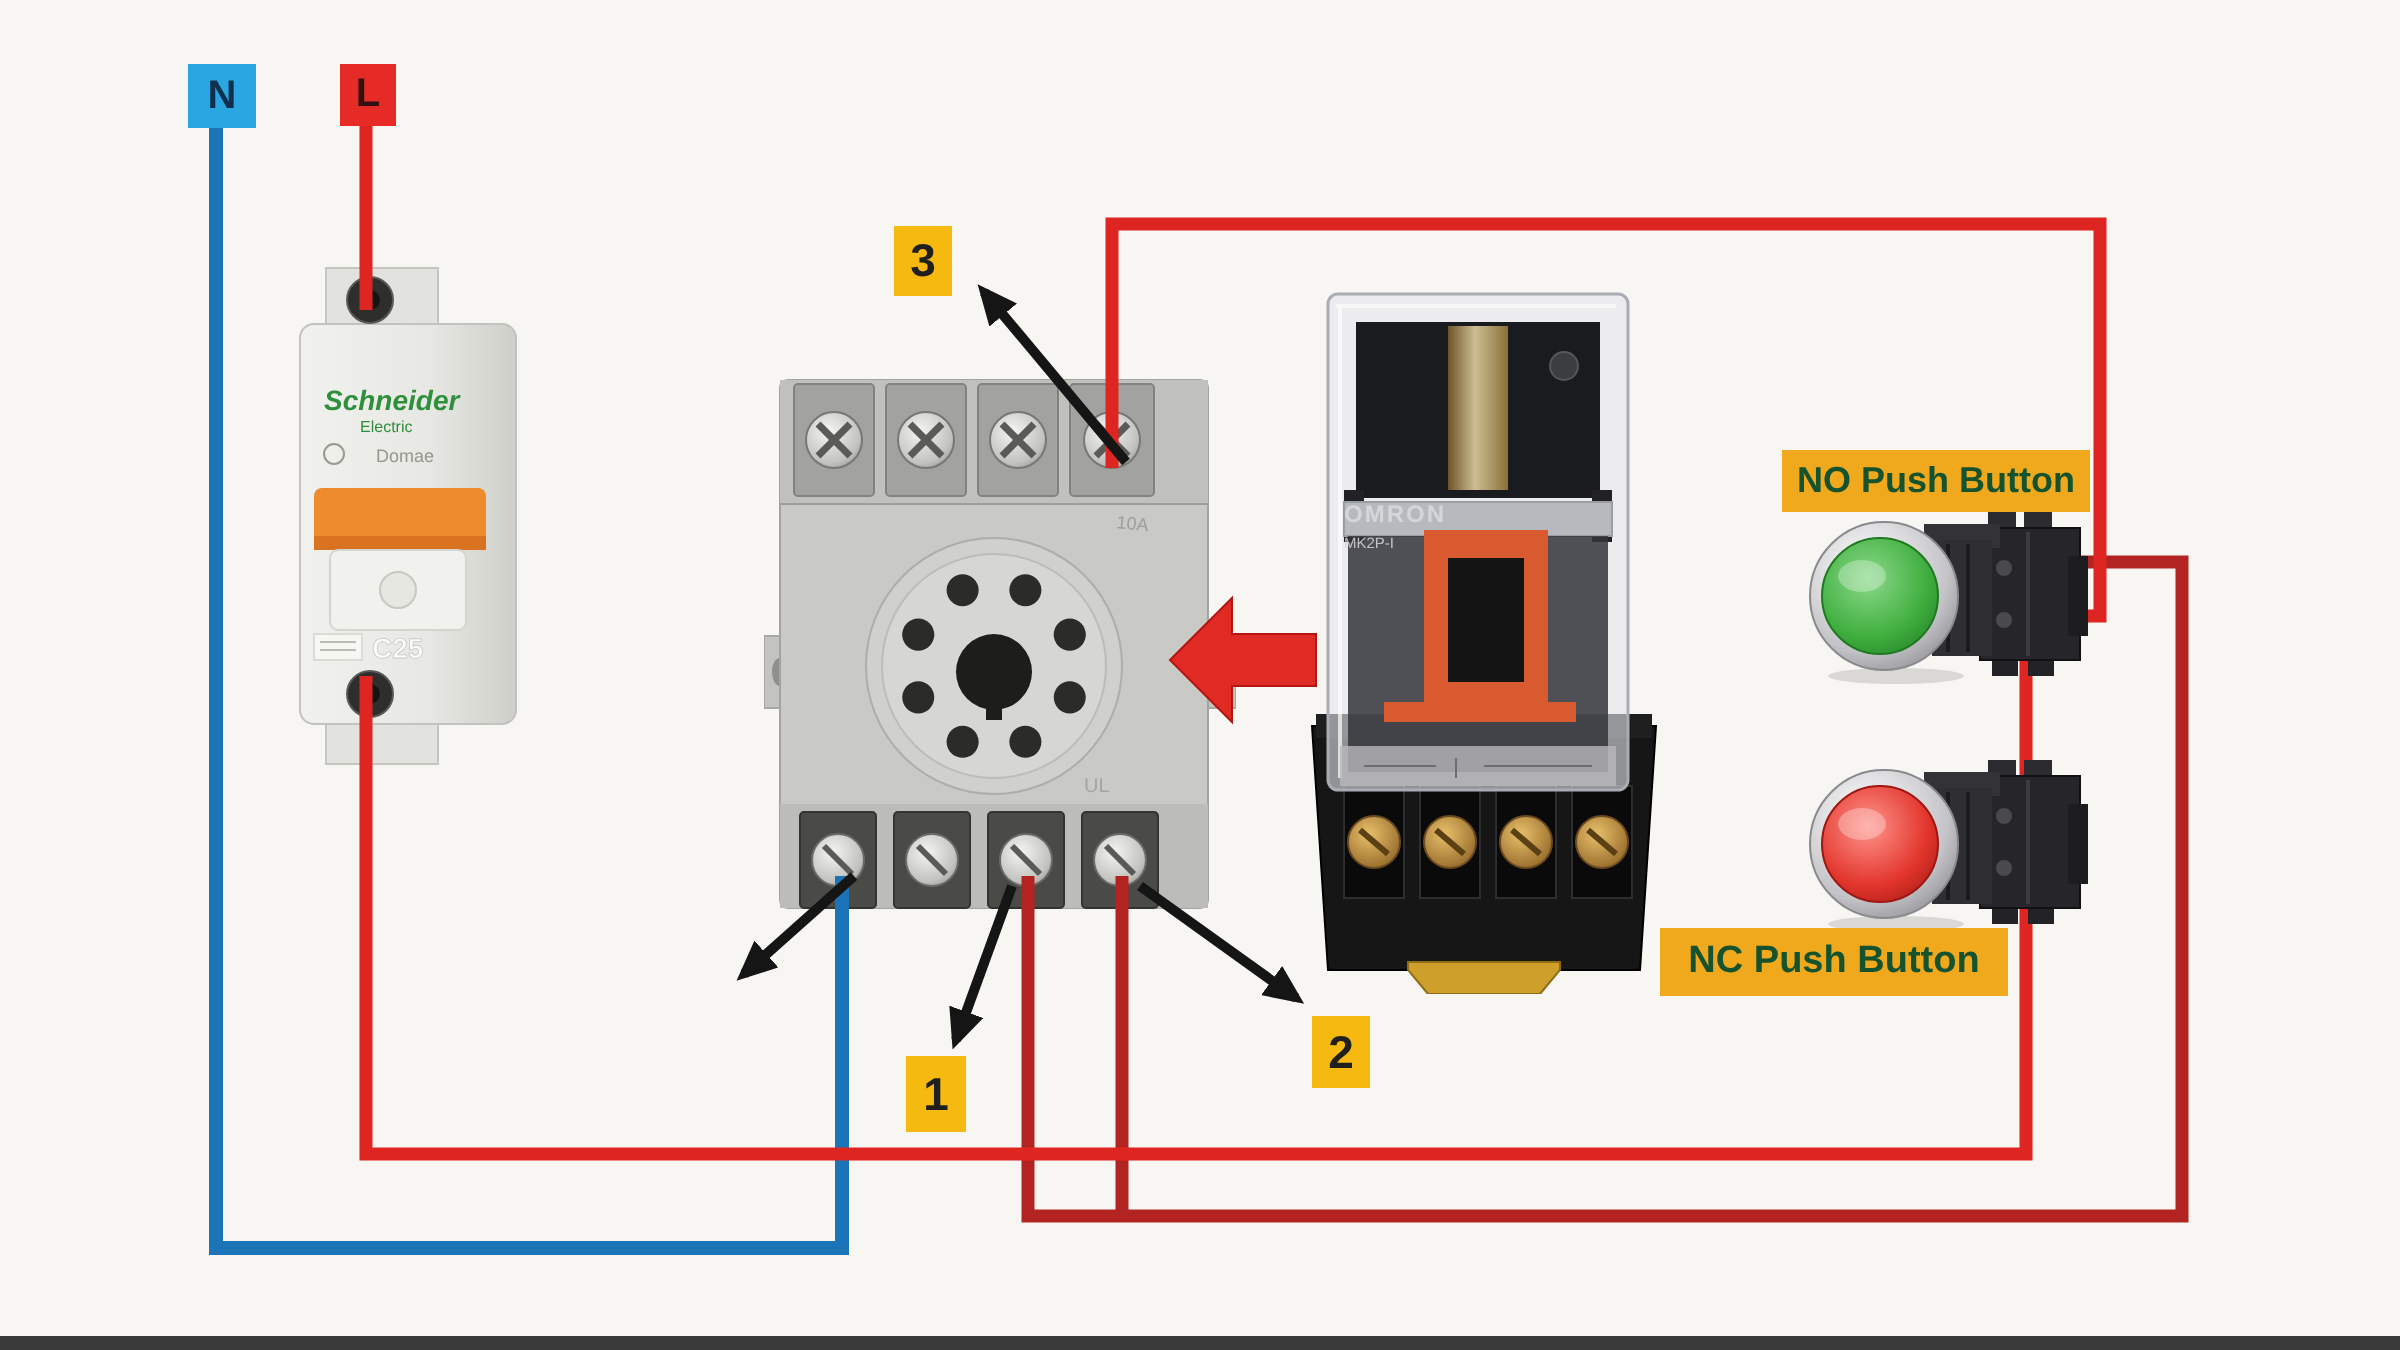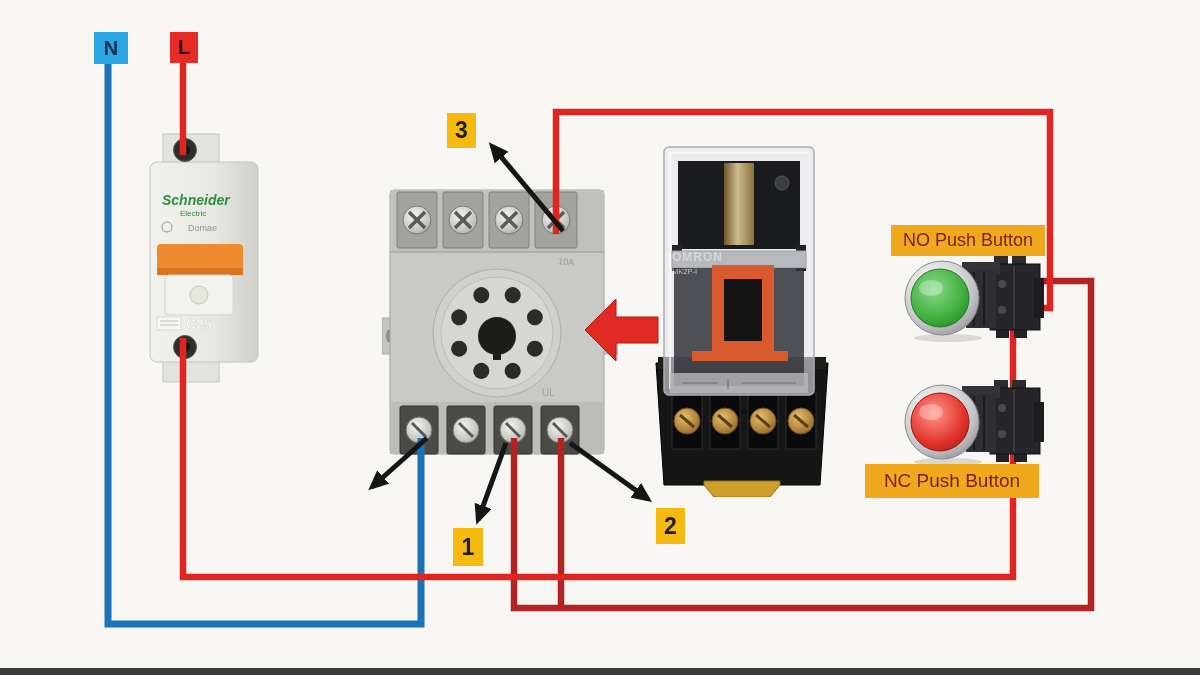--- a/index.html
+++ b/index.html
@@ -2,21 +2,21 @@
 <html style="--bg: #f7f6f3; --wire-blue: #1b74b8; --wire-red: #de2522; --wire-darkred: #b22421; --tag-bg: #f6b90f; --plabel-bg: #f0a81c; --n-bg: #2aa7e2; --l-bg: #e62b26; --no-cap: #3fae3e; --nc-cap: #e2352c; --red-arrow: #e02a24;"><head>
 <meta charset="utf-8">
 <style>
   html,body{margin:0;padding:0;background:#e9e9e6;font-family:"Liberation Sans",sans-serif;}
   #canvas{position:relative;width:1200px;height:675px;background:var(--bg,#f7f6f3);overflow:hidden;}
   .abs{position:absolute;}
   svg{display:block;}
   .tag{position:absolute;display:flex;align-items:center;justify-content:center;
        background:var(--tag-bg,#f6b90f);color:#1f1f1f;font-weight:bold;}
   .plabel{position:absolute;display:flex;align-items:center;justify-content:center;
-       background:var(--plabel-bg,#f0a81c);color:#7f1d1d;font-weight:normal;}
+       background:var(--plabel-bg,#f0a81c);color:#14532d;font-weight:bold;}
   .supply{position:absolute;display:flex;align-items:center;justify-content:center;font-weight:bold;font-size:20px;}
   #n-box{background:var(--n-bg,#2aa7e2);color:#0e2f4e;}
   #l-box{background:var(--l-bg,#e62b26);color:#331010;}
   .w-blue{fill:none;stroke:var(--wire-blue,#1b74b8);stroke-width:7;}
   .w-red{fill:none;stroke:var(--wire-red,#de2522);stroke-width:6.5;}
   .w-darkred{fill:none;stroke:var(--wire-darkred,#b22421);stroke-width:6.5;}
   .arrow{stroke:#151515;stroke-width:5;}
   #bottom-bar{position:absolute;left:0;top:668px;width:1200px;height:7px;background:#3a3a3a;}
 </style>
 </head>
@@ -286,16 +286,16 @@
   </svg>
 
   <div id="n-box" class="supply" style="left:94px;top:32px;width:34px;height:32px;">N</div>
   <div id="l-box" class="supply" style="left:170px;top:32px;width:28px;height:31px;">L</div>
 
   <div class="tag" style="left:447px;top:113px;width:29px;height:35px;font-size:23px;">3</div>
   <div class="tag" style="left:453px;top:528px;width:30px;height:38px;font-size:23px;">1</div>
   <div class="tag" style="left:656px;top:508px;width:29px;height:36px;font-size:23px;">2</div>
 
   <div class="plabel" style="left:891px;top:225px;width:154px;height:31px;font-size:18px;">NO Push Button</div>
-  <div class="plabel" style="left:830px;top:464px;width:174px;height:34px;font-size:19px;margin-left:35px;">NC Push Button</div>
+  <div class="plabel" style="left:830px;top:464px;width:174px;height:34px;font-size:19px;">NC Push Button</div>
 
   <div id="bottom-bar"></div>
 </div>
 
 </body></html>

